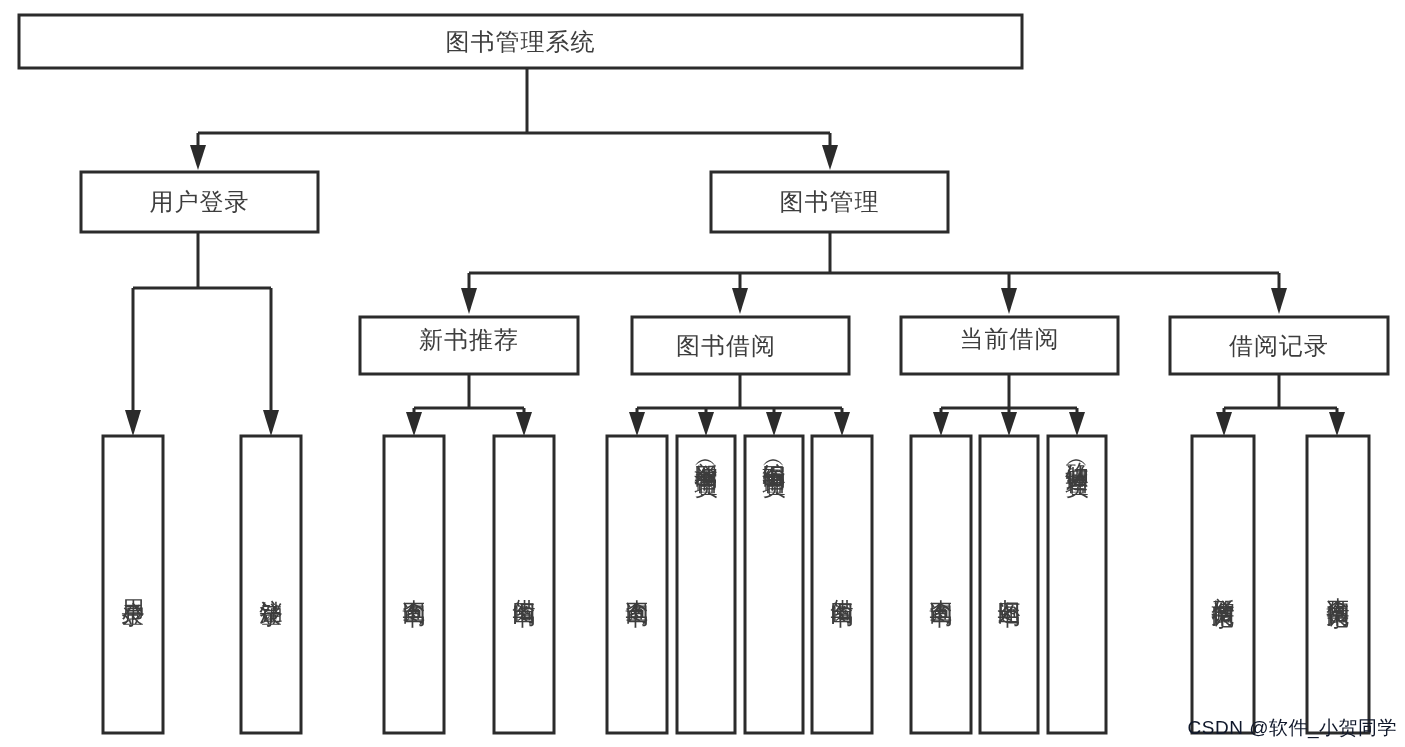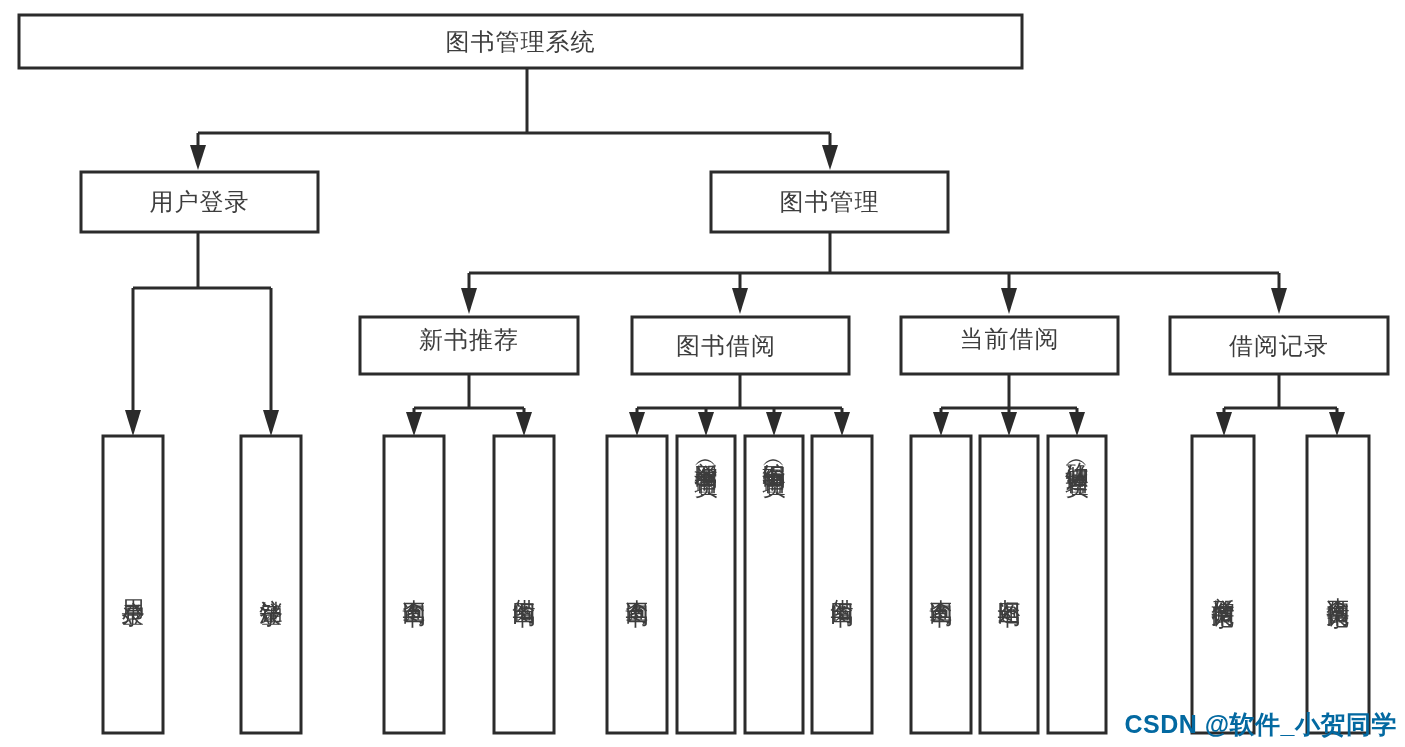--- a/index.html
+++ b/index.html
@@ -40,26 +40,25 @@
   }
   .arrow-head {
     fill: #2b2b2b;
     stroke: none;
   }
   .watermark {
     position: absolute;
     right: 8px;
     bottom: 6px;
     font-family: "Liberation Sans", "DejaVu Sans", sans-serif;
-    font-size: 25px;
-    color: #0369a1;
+    font-size: 19px;
+    color: #0f172a;
     letter-spacing: 0.5px;
     user-select: none;
     pointer-events: none;
-    font-weight: bold;
   }
   .vlabel-box {
     position: absolute;
     display: flex;
     align-items: center;
     justify-content: center;
     pointer-events: none;
   }
   .vlabel-text {
     writing-mode: vertical-rl;

